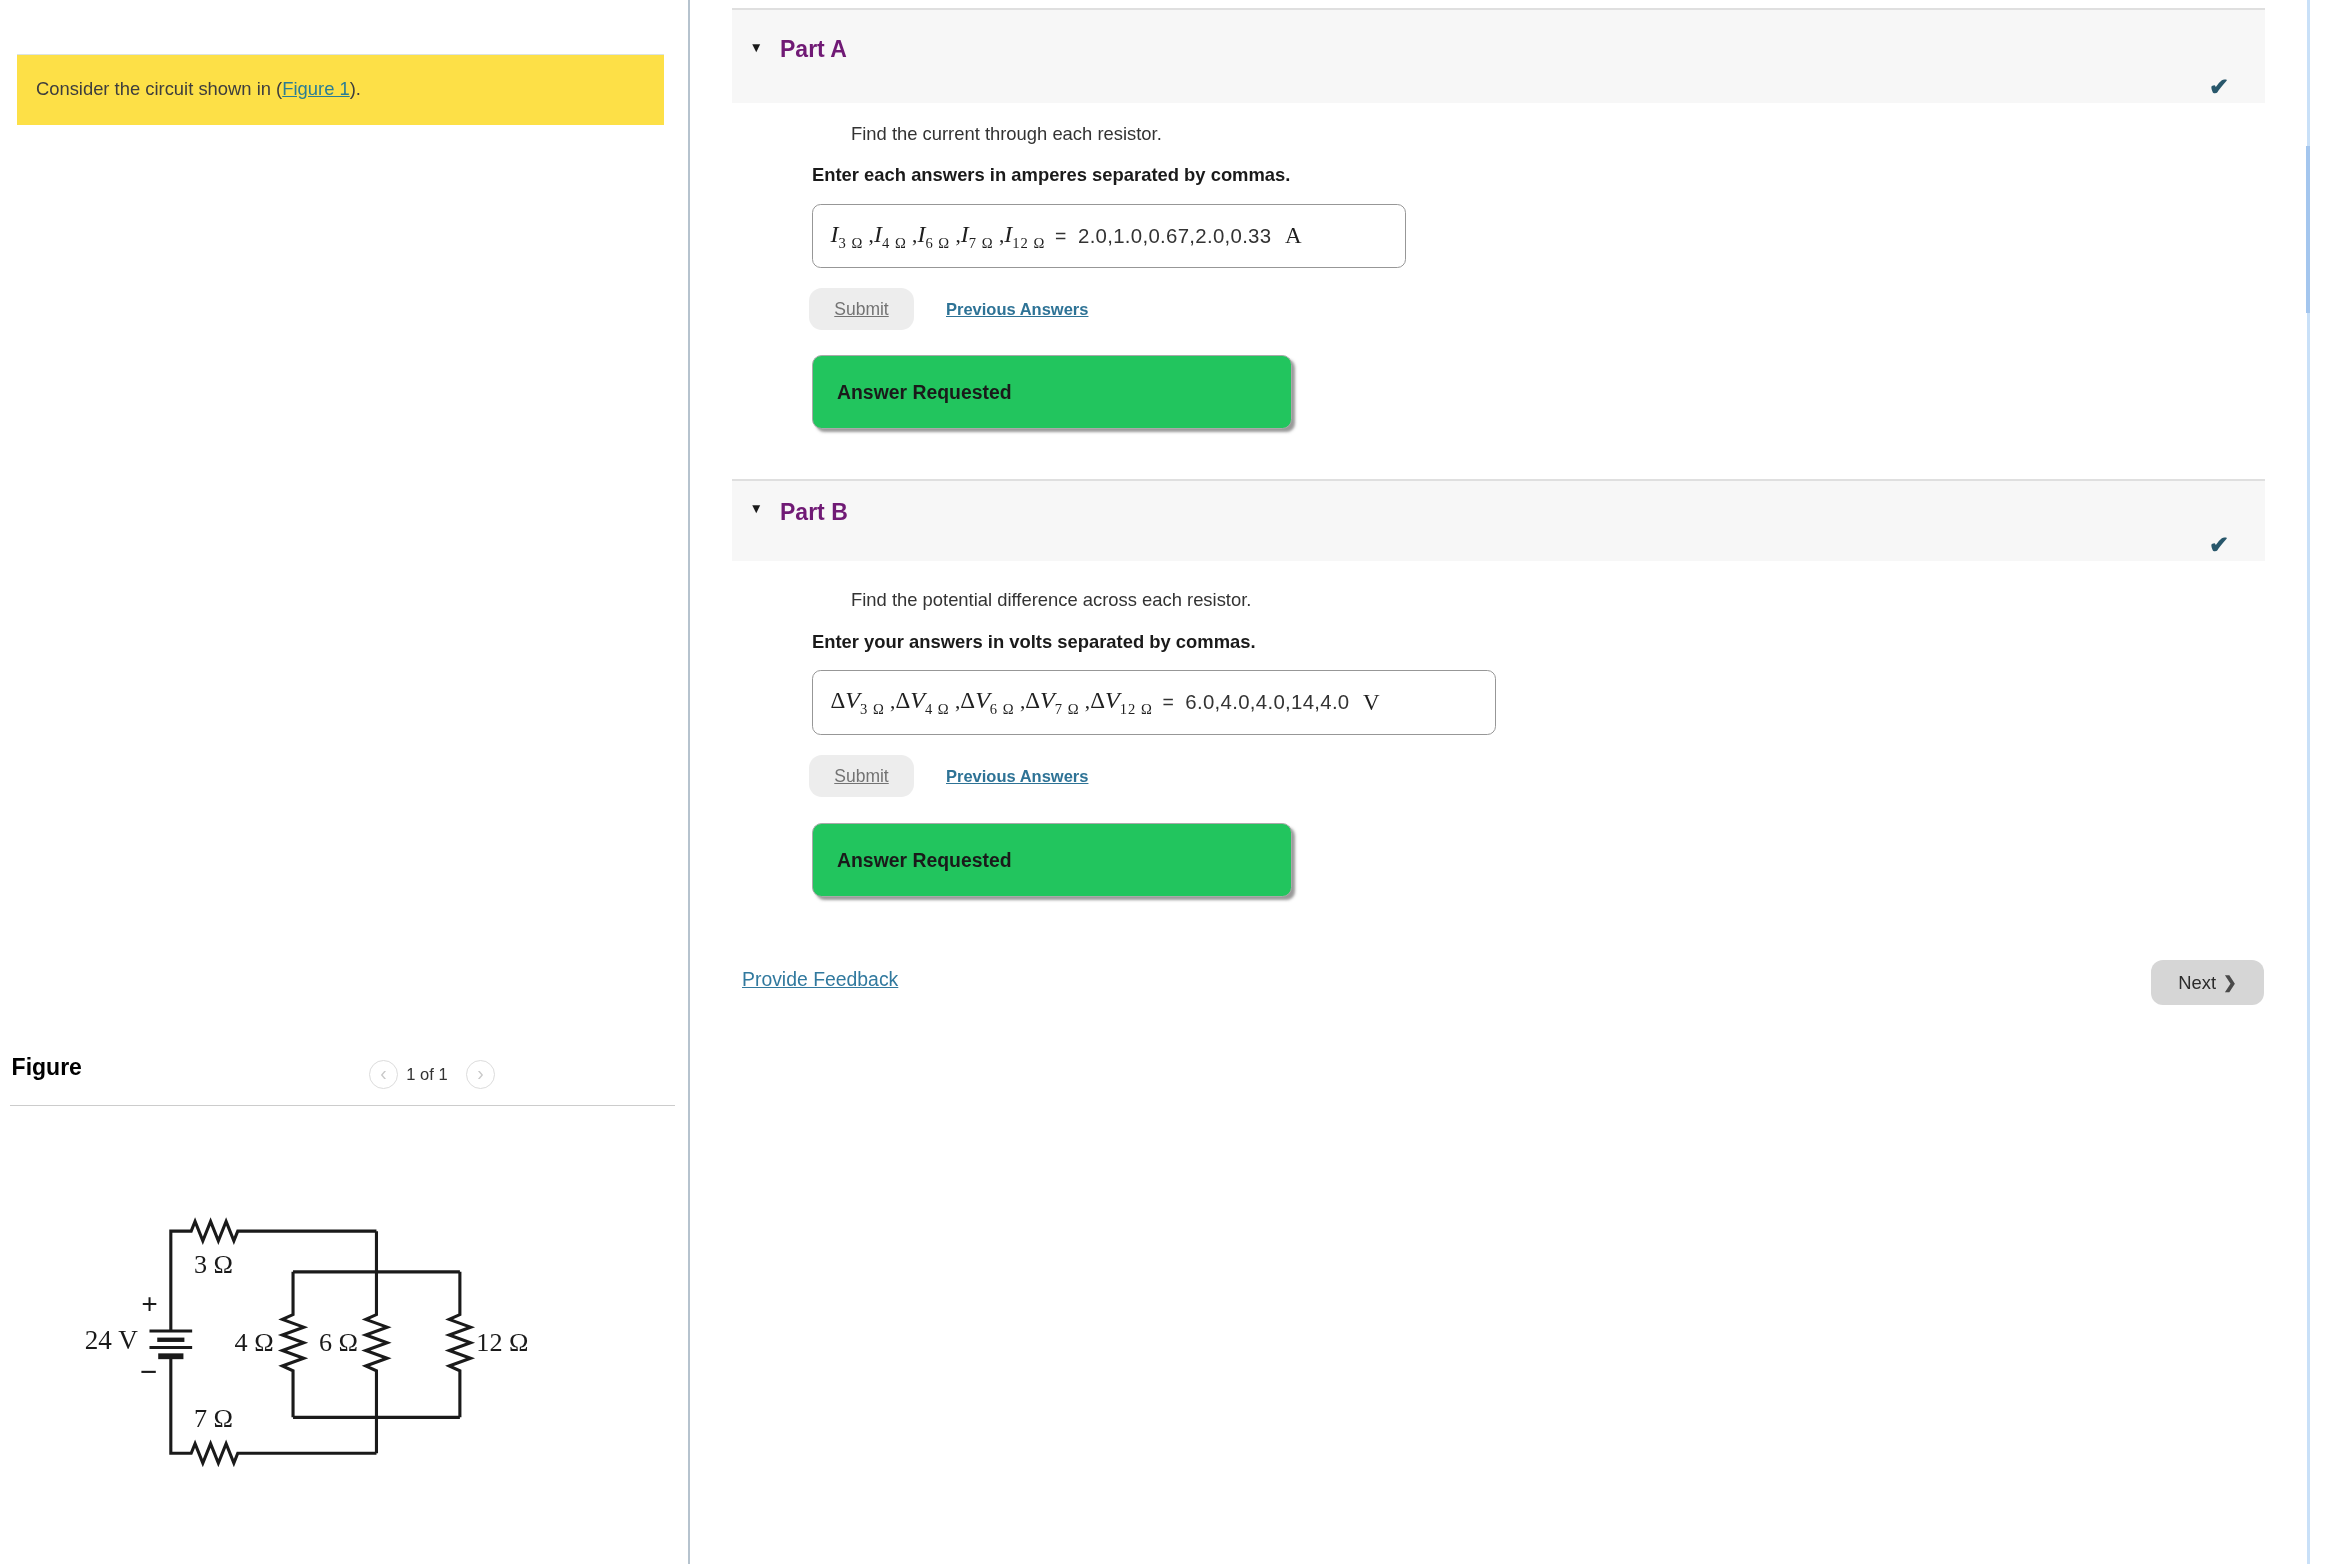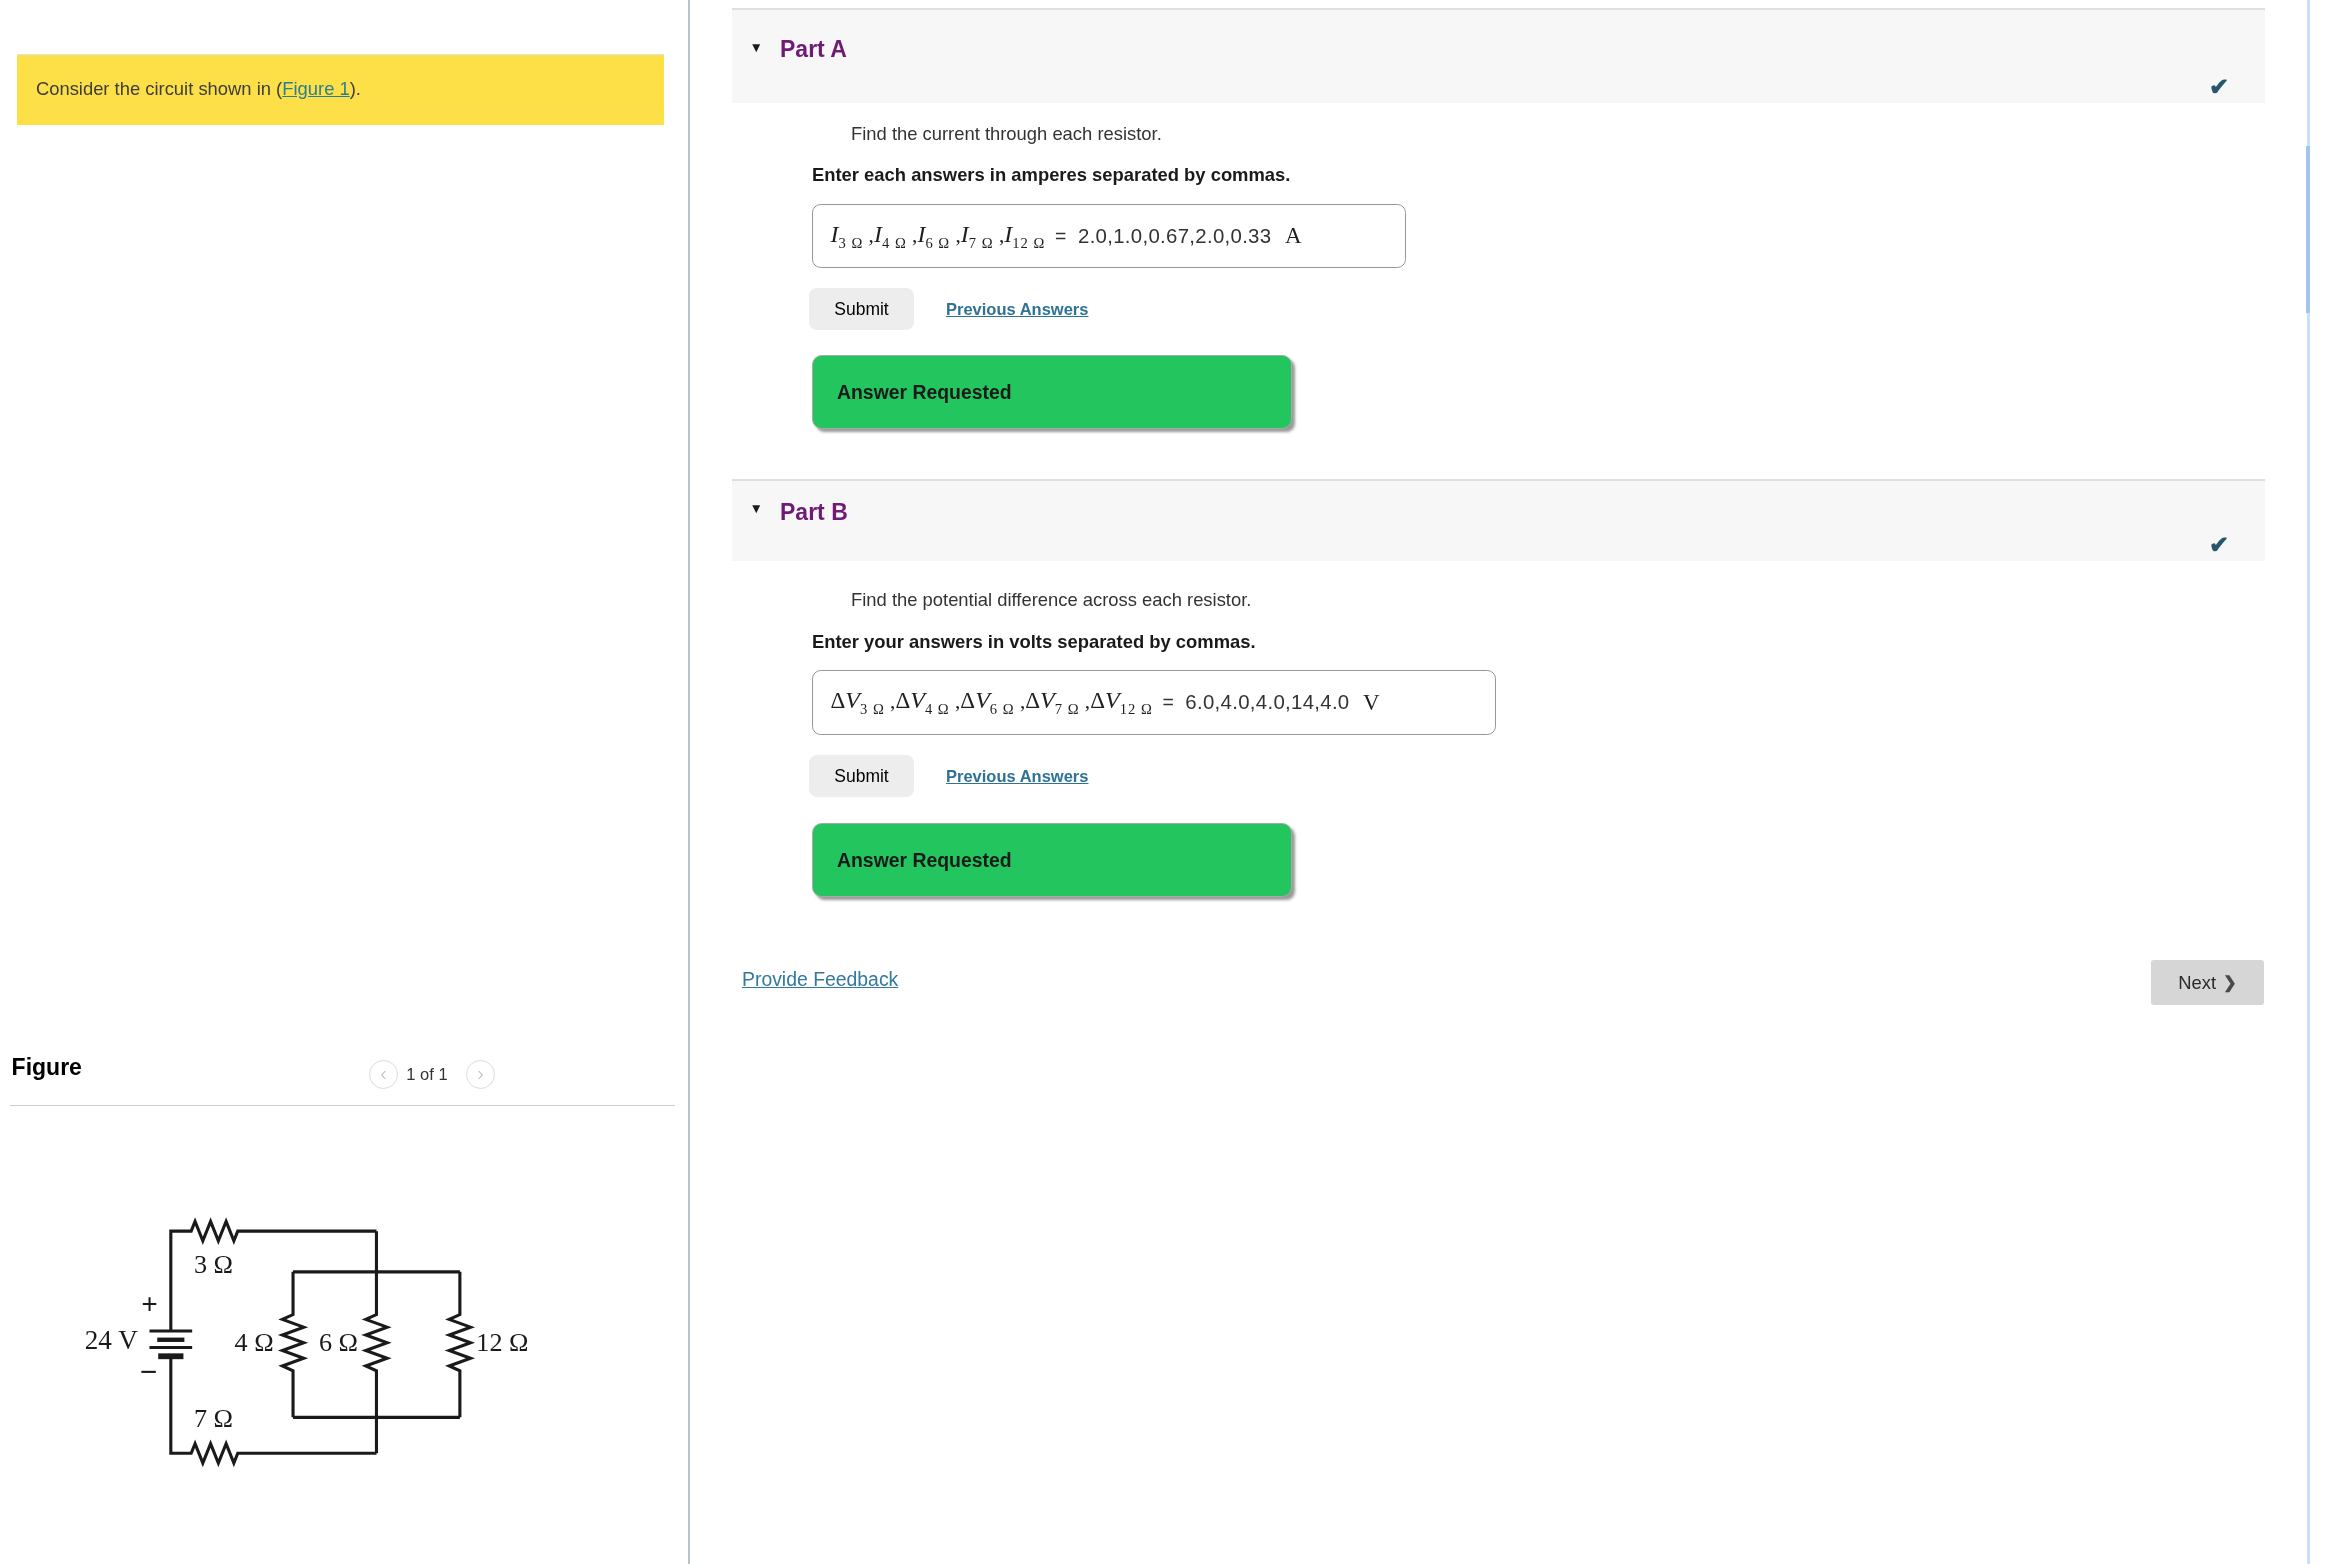--- a/index.html
+++ b/index.html
@@ -47,37 +47,37 @@
   #box-b { left:812px; top:670px; width:684px; height:65px; }
   .term i   { font-family:"Liberation Serif", serif; font-style:italic; font-size:24px; color:#1f1f1f; }
   .term .pre{ font-family:"Liberation Serif", serif; font-size:23px; color:#1f1f1f; }
   .term sub { font-family:"Liberation Serif", serif; font-style:normal; font-size:14.6px; color:#1f1f1f;
               vertical-align:-5.8px; letter-spacing:1px; }
   .term .sep{ font-family:"Liberation Serif", serif; font-size:21.3px; color:#1f1f1f; }
   .equals { font-size:19.4px; color:#333; margin:0 11.6px 0 9.7px; }
   .value  { font-size:20.4px; color:#333; letter-spacing:0.3px; }
   .unit   { font-family:"Liberation Serif", serif; font-size:23px; color:#1f1f1f; margin-left:13.6px; }
 
-  .submit-btn { background:#ededed; border:none; border-radius:8px; color:#000000;
-                font-size:17.5px; font-family:"Liberation Sans", sans-serif; cursor:default; }
+  .submit-btn { background:#ededed; border:none; border-radius:13px; color:#737373;
+                font-size:17.5px; font-family:"Liberation Sans", sans-serif; cursor:default;text-decoration:underline; }
   #submit-a { left:809px; top:288px; width:105px; height:42px; }
   #submit-b { left:809px; top:755px; width:105px; height:42px; }
   .prev-link { font-size:16.5px; font-weight:bold; color:#2e7396; text-decoration:underline; cursor:pointer; }
   #prev-a { left:946px; top:300px; } #prev-b { left:946px; top:767px; }
 
   .status-box { border:1.9px solid #a9a9a9; border-radius:9.7px; background:#22c55e;
                 box-shadow:3.9px 3.9px 2.9px -1px rgba(70,70,70,0.55);
                 display:flex; align-items:center; padding-left:24px; }
   #status-a { left:812px; top:355px; width:480px; height:74px; }
   #status-b { left:812px; top:823px; width:480px; height:74px; }
   .status-text { font-size:19.4px; font-weight:bold; color:#1a1a1a; }
 
   #feedback-link { left:742px; top:968px; font-size:19.4px; color:#31799e; text-decoration:underline; cursor:pointer; }
   #next-btn { left:2151px; top:960px; width:113px; height:45px; background:#d6d6d6; border:none;
-              border-radius:3px; font-size:18.4px; color:#2b2b2b; font-family:"Liberation Sans", sans-serif;
+              border-radius:12px; font-size:18.4px; color:#2b2b2b; font-family:"Liberation Sans", sans-serif;
               cursor:pointer; display:flex; align-items:center; justify-content:center; }
   #next-btn .chev { font-size:16.5px; font-weight:bold; color:#4a4a4a; margin-left:6.8px; }
 
   #scrollbar-track { left:2307px; top:0; width:2.9px; height:1564px; background:#c9e0f8; }
   #scrollbar-thumb { left:2306px; top:146px; width:3.9px; height:167px; background:#a4c6ee; cursor:pointer; }
 </style>
 </head>
 <body>
 
 <div id="screen">

